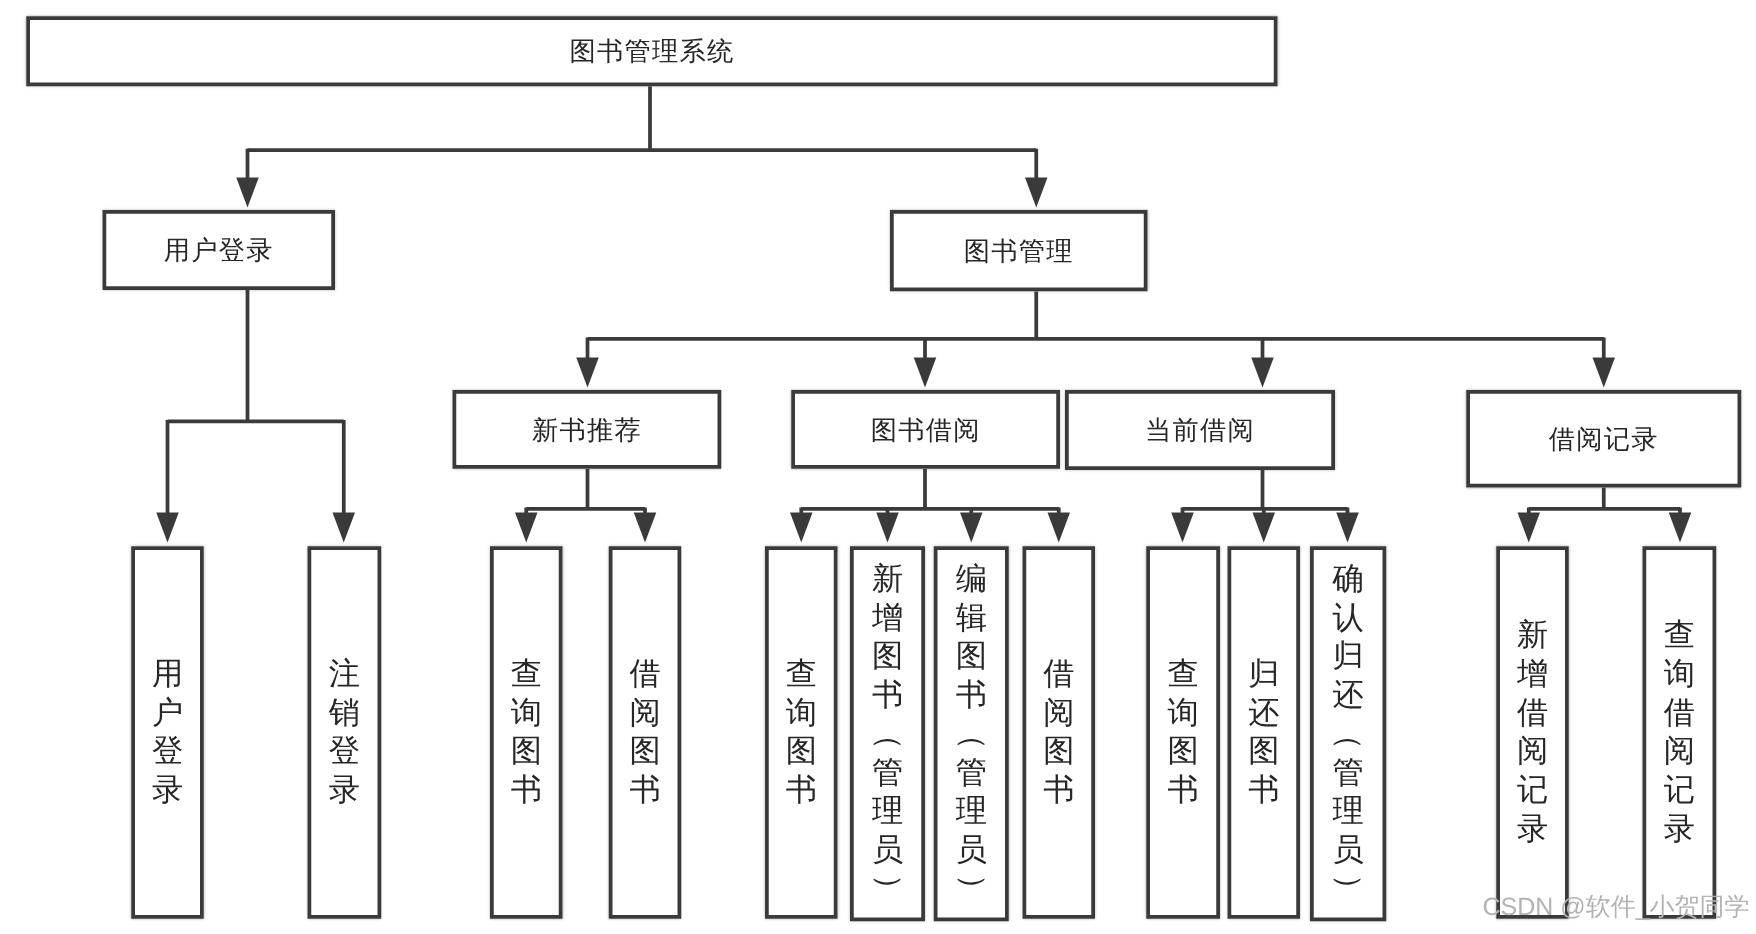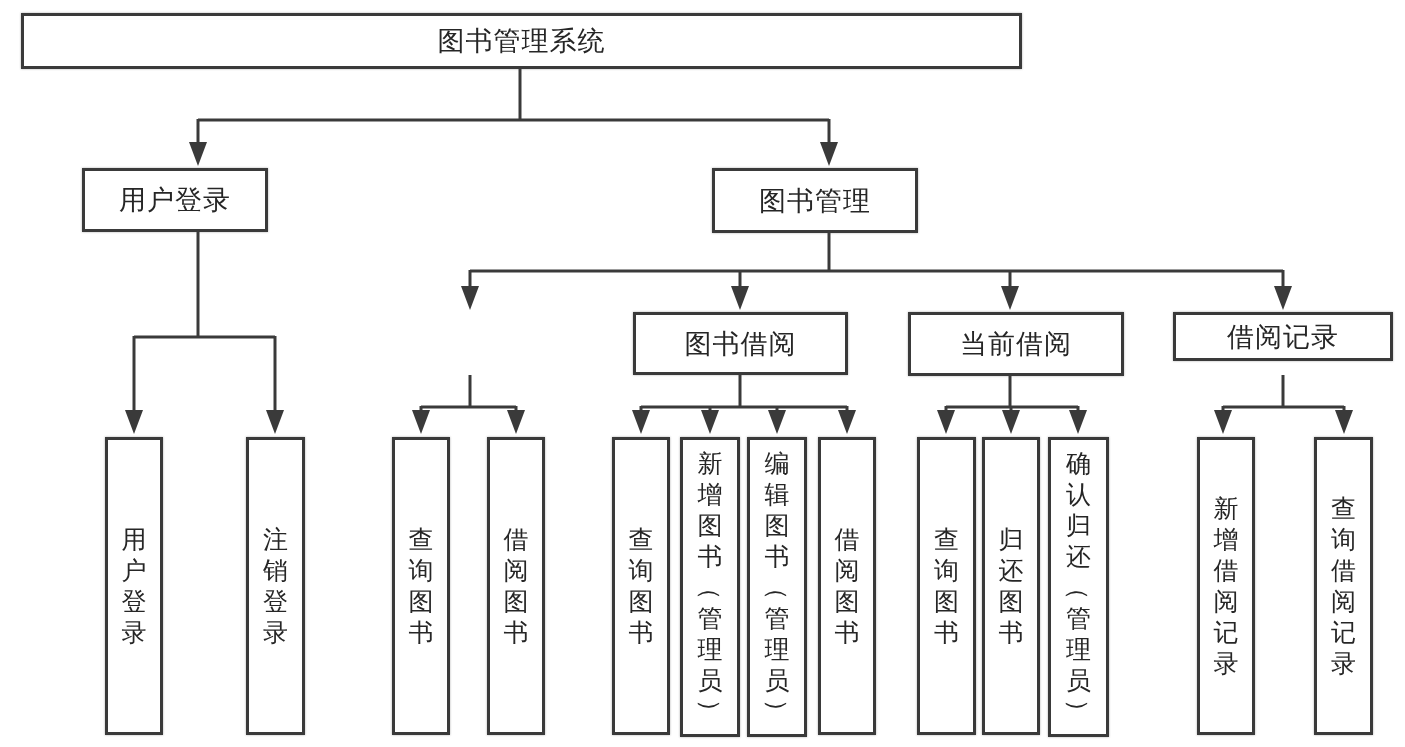--- a/index.html
+++ b/index.html
@@ -28,21 +28,21 @@
   }
   .box {
     position: absolute;
     background: var(--box-bg, #ffffff);
     border: 3px solid var(--line-color, #3a3a3a);
     box-shadow: 0 0 2px rgba(80,80,80,0.45);
     display: flex; align-items: center; justify-content: center;
     z-index: 2;
   }
   .hlabel {
-    font-size: 27px;
+    font-size: 21px;
     letter-spacing: 1px;
     color: var(--text-color, #262626);
     white-space: nowrap;
   }
   .vlabel { display: block; }
   .vchar {
     display: block;
     width: 100%;
     height: 31px; line-height: 31px;
     font-size: 25px;
@@ -137,27 +137,30 @@
     <span class="hlabel">图书管理系统</span>
   </div>
 
   <div class="box" style="left:82px;top:168px;width:186px;height:64px">
     <span class="hlabel">用户登录</span>
   </div>
   <div class="box" style="left:712px;top:168px;width:206px;height:65px">
     <span class="hlabel">图书管理</span>
   </div>
 
+  <div class="box" style="left:362px;top:312px;width:215px;height:63px">
+    <span class="hlabel">新书推荐</span>
+  </div>
   <div class="box" style="left:633px;top:312px;width:215px;height:63px">
     <span class="hlabel">图书借阅</span>
   </div>
-  <div class="box" style="left:908px;top:312px;width:216px;height:64px">
+  <div class="box" style="left:852px;top:312px;width:216px;height:64px">
     <span class="hlabel">当前借阅</span>
   </div>
-  <div class="box" style="left:1173px;top:312px;width:220px;height:49px">
+  <div class="box" style="left:1173px;top:312px;width:220px;height:78px">
     <span class="hlabel">借阅记录</span>
   </div>
 
   <div class="box" style="left:105px;top:437px;width:58px;height:298px">
     <span class="vlabel">
         <span class="vchar">用</span>
         <span class="vchar">户</span>
         <span class="vchar">登</span>
         <span class="vchar">录</span>
       </span>
@@ -271,13 +274,14 @@
     <span class="vlabel">
         <span class="vchar">查</span>
         <span class="vchar">询</span>
         <span class="vchar">借</span>
         <span class="vchar">阅</span>
         <span class="vchar">记</span>
         <span class="vchar">录</span>
       </span>
   </div>
 
+  <div class="watermark">CSDN @软件_小贺同学</div>
 </div>
 
 </body></html>

